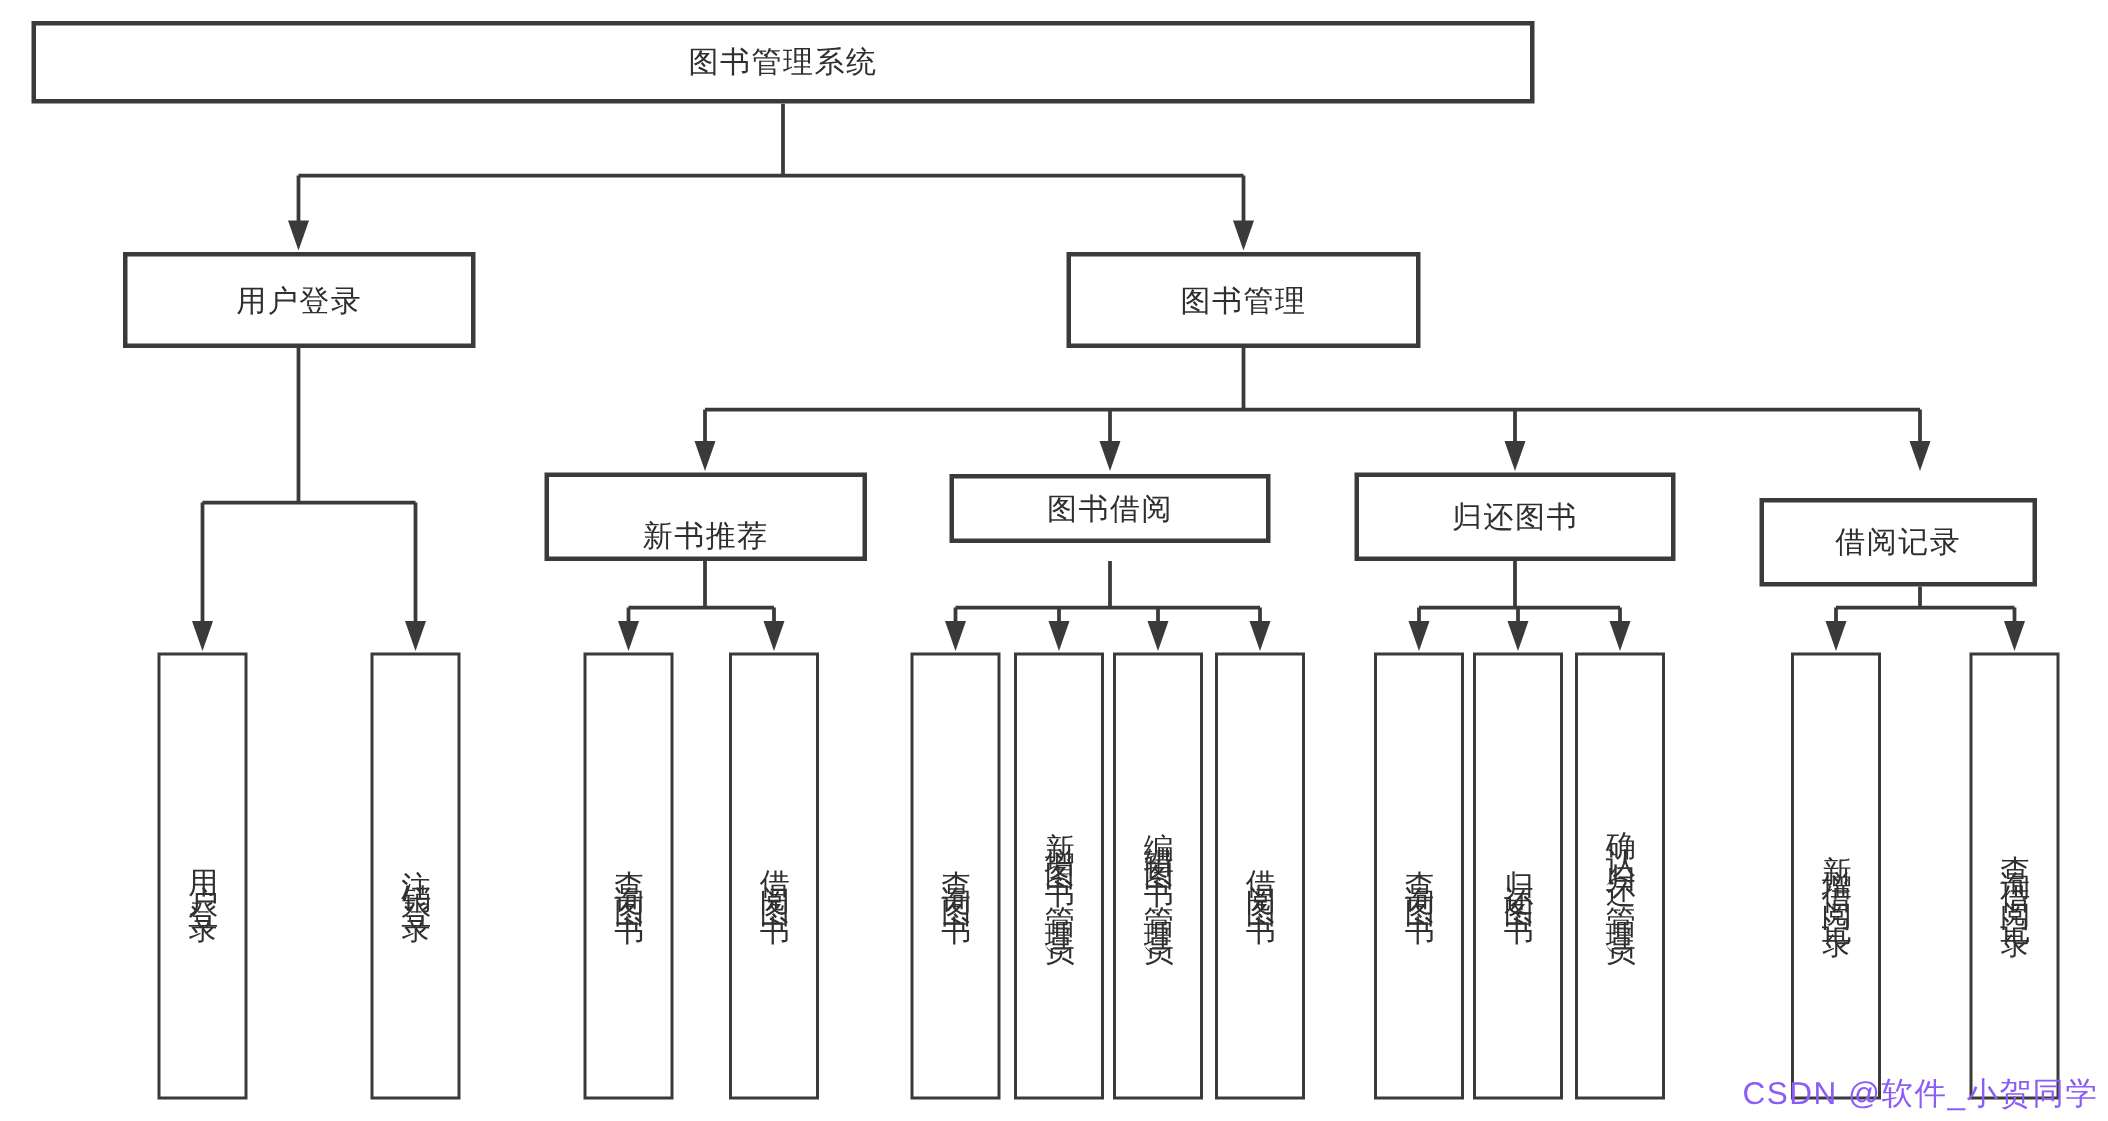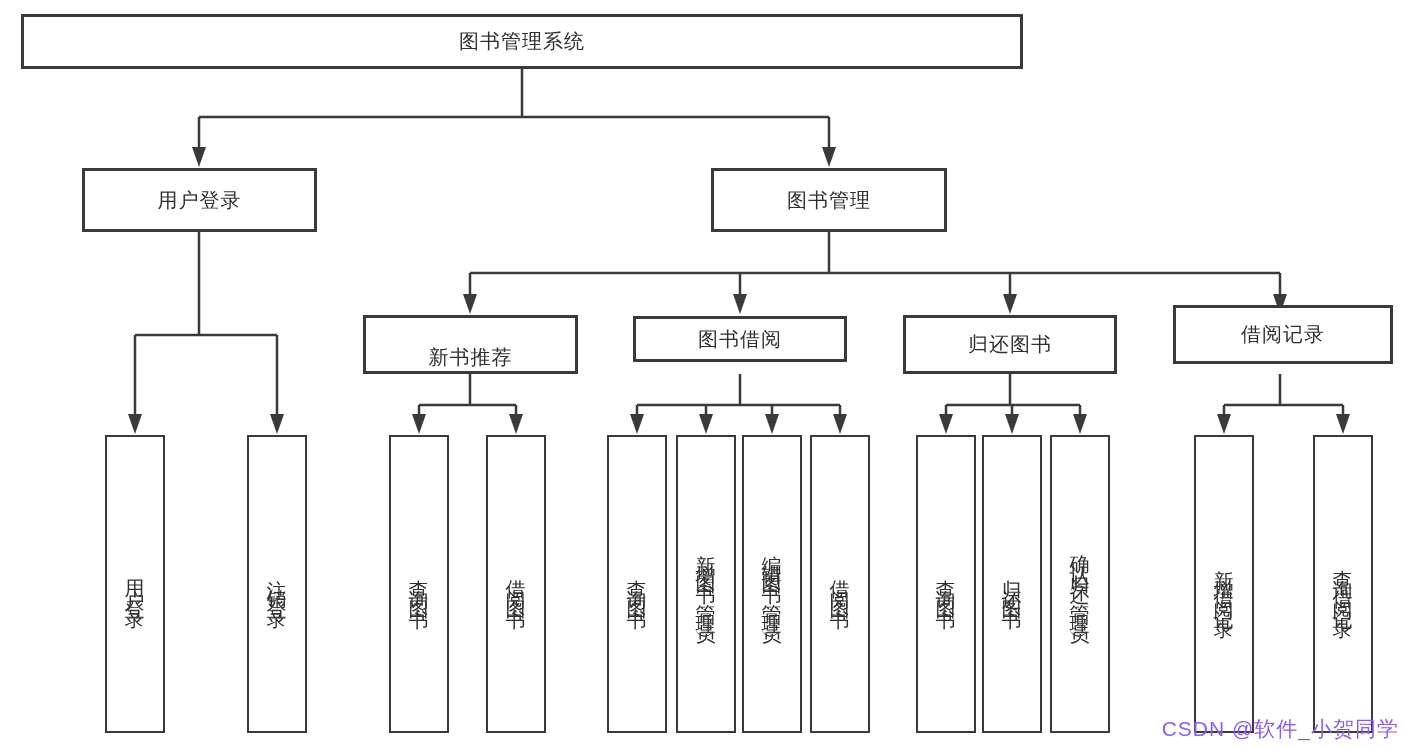--- a/index.html
+++ b/index.html
@@ -115,21 +115,21 @@
 
   <div class="node" style="left:363px; top:315px; width:215px; height:59px;align-items:flex-end;">
     <span>新书推荐</span>
   </div>
   <div class="node" style="left:633px; top:316px; width:214px; height:46px;">
     <span>图书借阅</span>
   </div>
   <div class="node" style="left:903px; top:315px; width:214px; height:59px;">
     <span>归还图书</span>
   </div>
-  <div class="node" style="left:1173px; top:305px; width:220px; height:59px;">
+  <div class="node" style="left:1173px; top:332px; width:185px; height:59px;">
     <span>借阅记录</span>
   </div>
 
   <div class="leaf" style="left:105px;">
     <span class="vtext">用户登录</span>
   </div>
   <div class="leaf" style="left:247px;">
     <span class="vtext">注销登录</span>
   </div>
 

